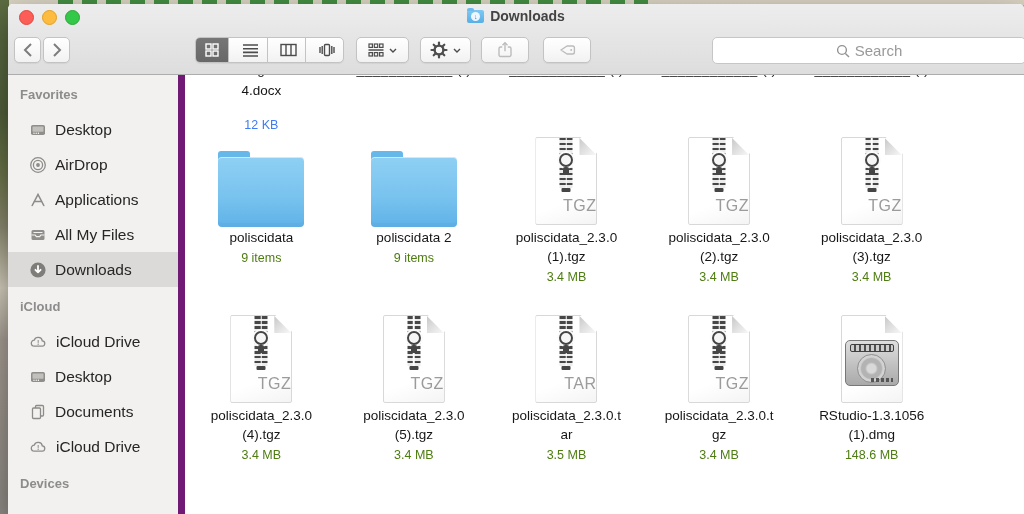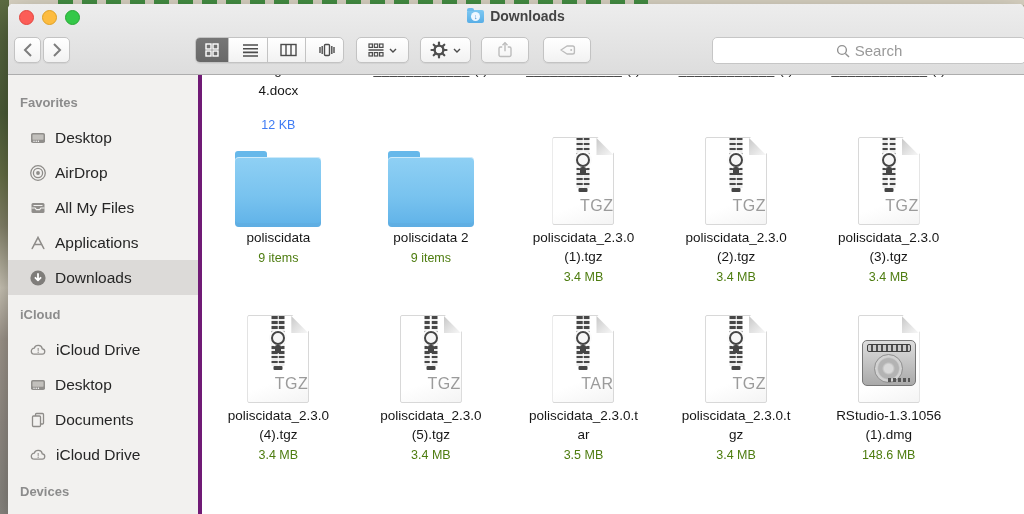--- a/index.html
+++ b/index.html
@@ -42,22 +42,22 @@
   .vseg .seg{flex:1;height:100%;display:flex;align-items:center;justify-content:center;
     border-right:1px solid #c3c3c3;}
   .vseg .seg:last-child{border-right:none;}
   .vseg .seg.sel{background:linear-gradient(#767676,#686868);}
   .searchfield{position:absolute;top:33px;left:704px;right:-2px;height:27px;box-sizing:border-box;
     background:#fff;border:1px solid #c6c6c6;border-radius:5px;
     display:flex;align-items:center;justify-content:center;gap:5px;
     color:#999;font-size:15px;}
   
   .wbody{display:flex;height:439px;}
-  .sidebar{width:194px;box-sizing:border-box;background:#f2f1ef;border-right:4px solid #701a75;
-    padding-top:20px;overflow:hidden;flex:none;}
+  .sidebar{width:177px;box-sizing:border-box;background:#f2f1ef;border-right:7px solid #701a75;
+    padding-top:12px;overflow:hidden;flex:none;}
   .sect-title{font-size:13px;font-weight:bold;color:#8c8c8c;padding-left:12px;margin:0 0 10px 0;}
   .sect{margin-bottom:12px;}
   .sitem{height:35px;display:flex;align-items:center;gap:8px;padding-left:21px;}
   .sitem.sel{background:#dcdad8;}
   .sitem .slabel{font-size:15.5px;color:#262626;}
   .sitem svg{flex:none;}
   
   .content{flex:1;display:flex;flex-direction:row;background:#fff;min-width:0;}
   .today-bar{position:relative;height:27px;flex:none;background:linear-gradient(#f6f6f6,#f0f0f0);
     border-bottom:1px solid #d7d7d7;overflow:hidden;}
@@ -268,34 +268,34 @@
         <div class="sitem">
           <svg width="18" height="18" viewBox="0 0 18 18">
               <circle cx="9" cy="9" r="1.9" fill="#8e8c89"></circle>
               <circle cx="9" cy="9" r="4.6" fill="none" stroke="#8e8c89" stroke-width="1.3"></circle>
               <circle cx="9" cy="9" r="7.3" fill="none" stroke="#8e8c89" stroke-width="1.3"></circle>
             </svg>
           <span class="slabel">AirDrop</span>
         </div>
         <div class="sitem">
           <svg width="18" height="18" viewBox="0 0 18 18">
-              <rect x="2.5" y="4" width="13" height="10" rx="1.5" fill="#908e8b"></rect>
-              <path d="M2.5 9 h3.6 l1.3 1.7 h3.2 L11.9 9 h3.6" stroke="#f2f1ef" stroke-width="1.2" fill="none"></path>
-              <path d="M4.5 6.5 H13.5" stroke="#f2f1ef" stroke-width="1"></path>
-            </svg>
-          <span class="slabel">All My Files</span>
-        </div>
-        <div class="sitem">
-          <svg width="18" height="18" viewBox="0 0 18 18">
               <g stroke="#8e8c89" stroke-width="1.6" fill="none" stroke-linecap="round">
                 <path d="M3.2 14.5 L9 3.5 L14.8 14.5"></path>
                 <path d="M5.6 10.5 H12.4"></path>
               </g>
             </svg>
           <span class="slabel">Applications</span>
+        </div>
+        <div class="sitem">
+          <svg width="18" height="18" viewBox="0 0 18 18">
+              <rect x="2.5" y="4" width="13" height="10" rx="1.5" fill="#908e8b"></rect>
+              <path d="M2.5 9 h3.6 l1.3 1.7 h3.2 L11.9 9 h3.6" stroke="#f2f1ef" stroke-width="1.2" fill="none"></path>
+              <path d="M4.5 6.5 H13.5" stroke="#f2f1ef" stroke-width="1"></path>
+            </svg>
+          <span class="slabel">All My Files</span>
         </div>
         <div class="sitem sel">
           <svg width="18" height="18" viewBox="0 0 18 18">
               <circle cx="9" cy="9" r="7.6" fill="#7f7d7a"></circle>
               <path d="M9 5 V11 M6.4 8.8 L9 11.4 L11.6 8.8" stroke="#fff" stroke-width="1.8" fill="none" stroke-linecap="round" stroke-linejoin="round"></path>
             </svg>
           <span class="slabel">Downloads</span>
         </div>
       </div>
 

